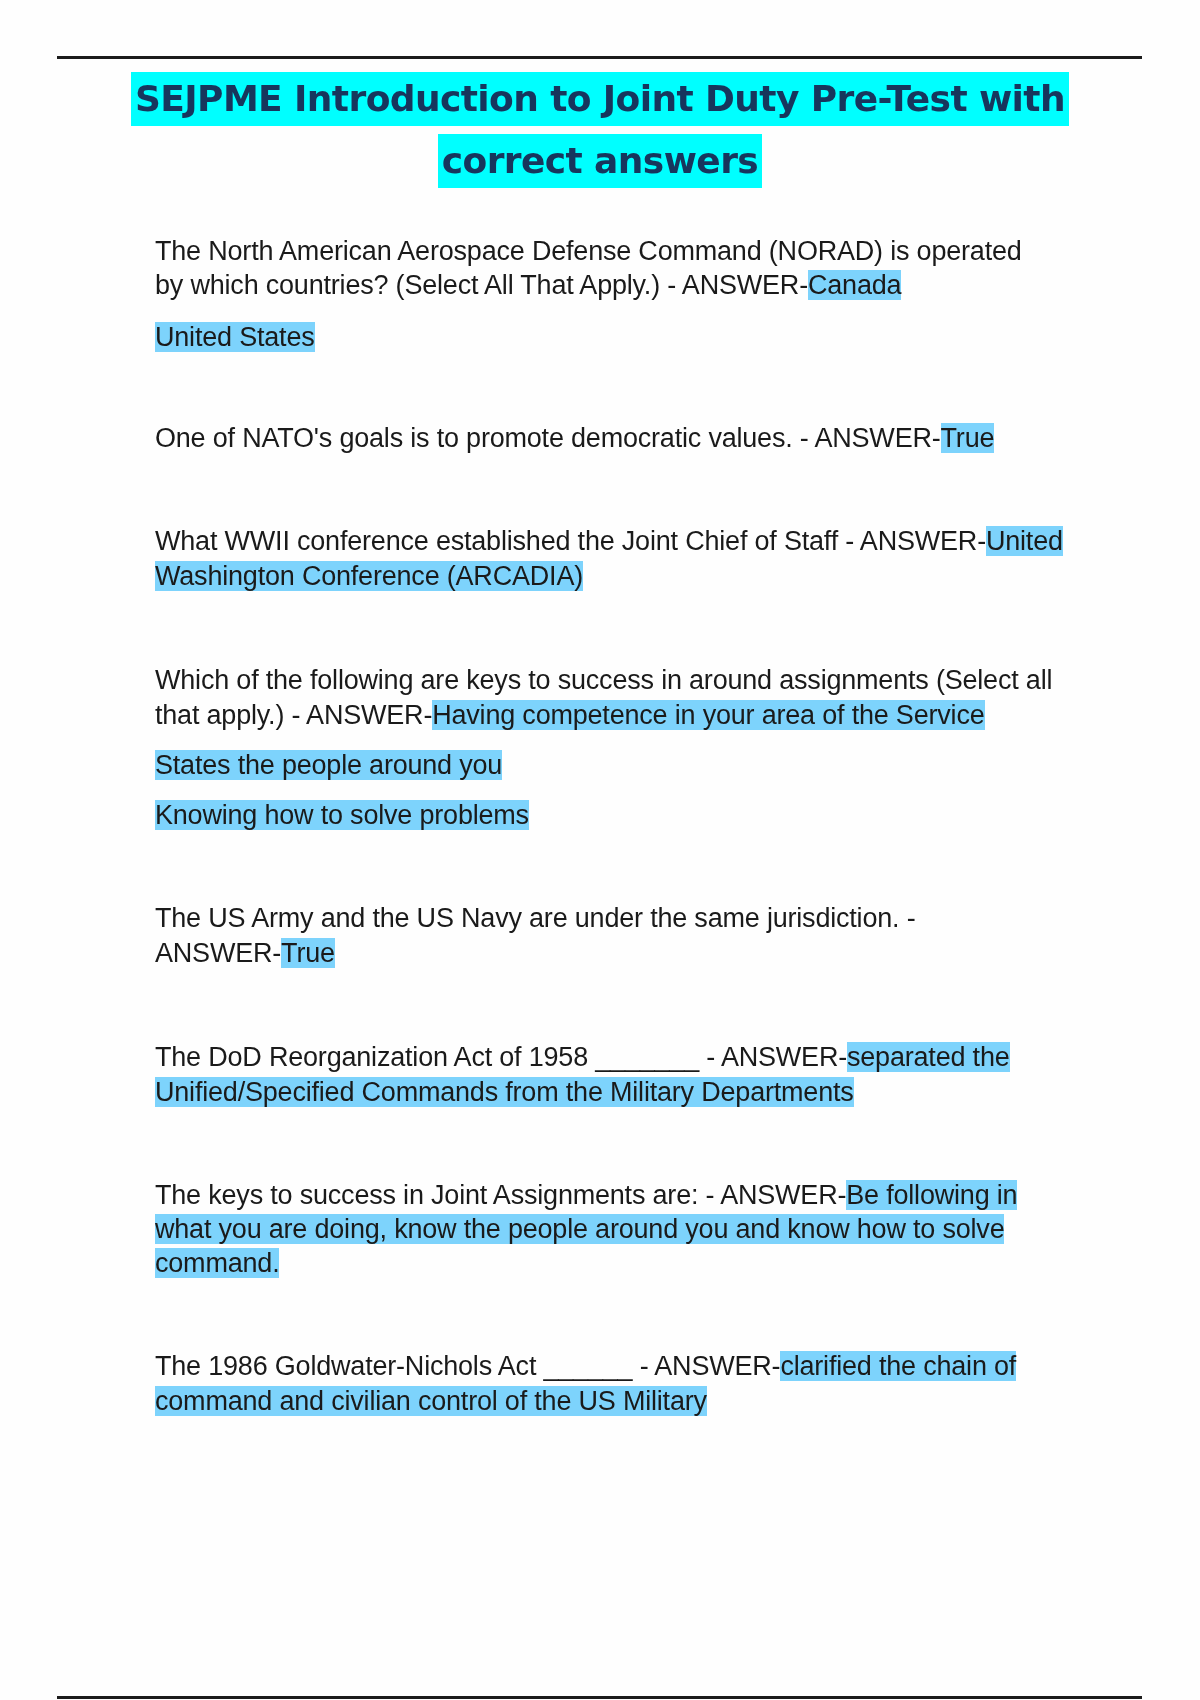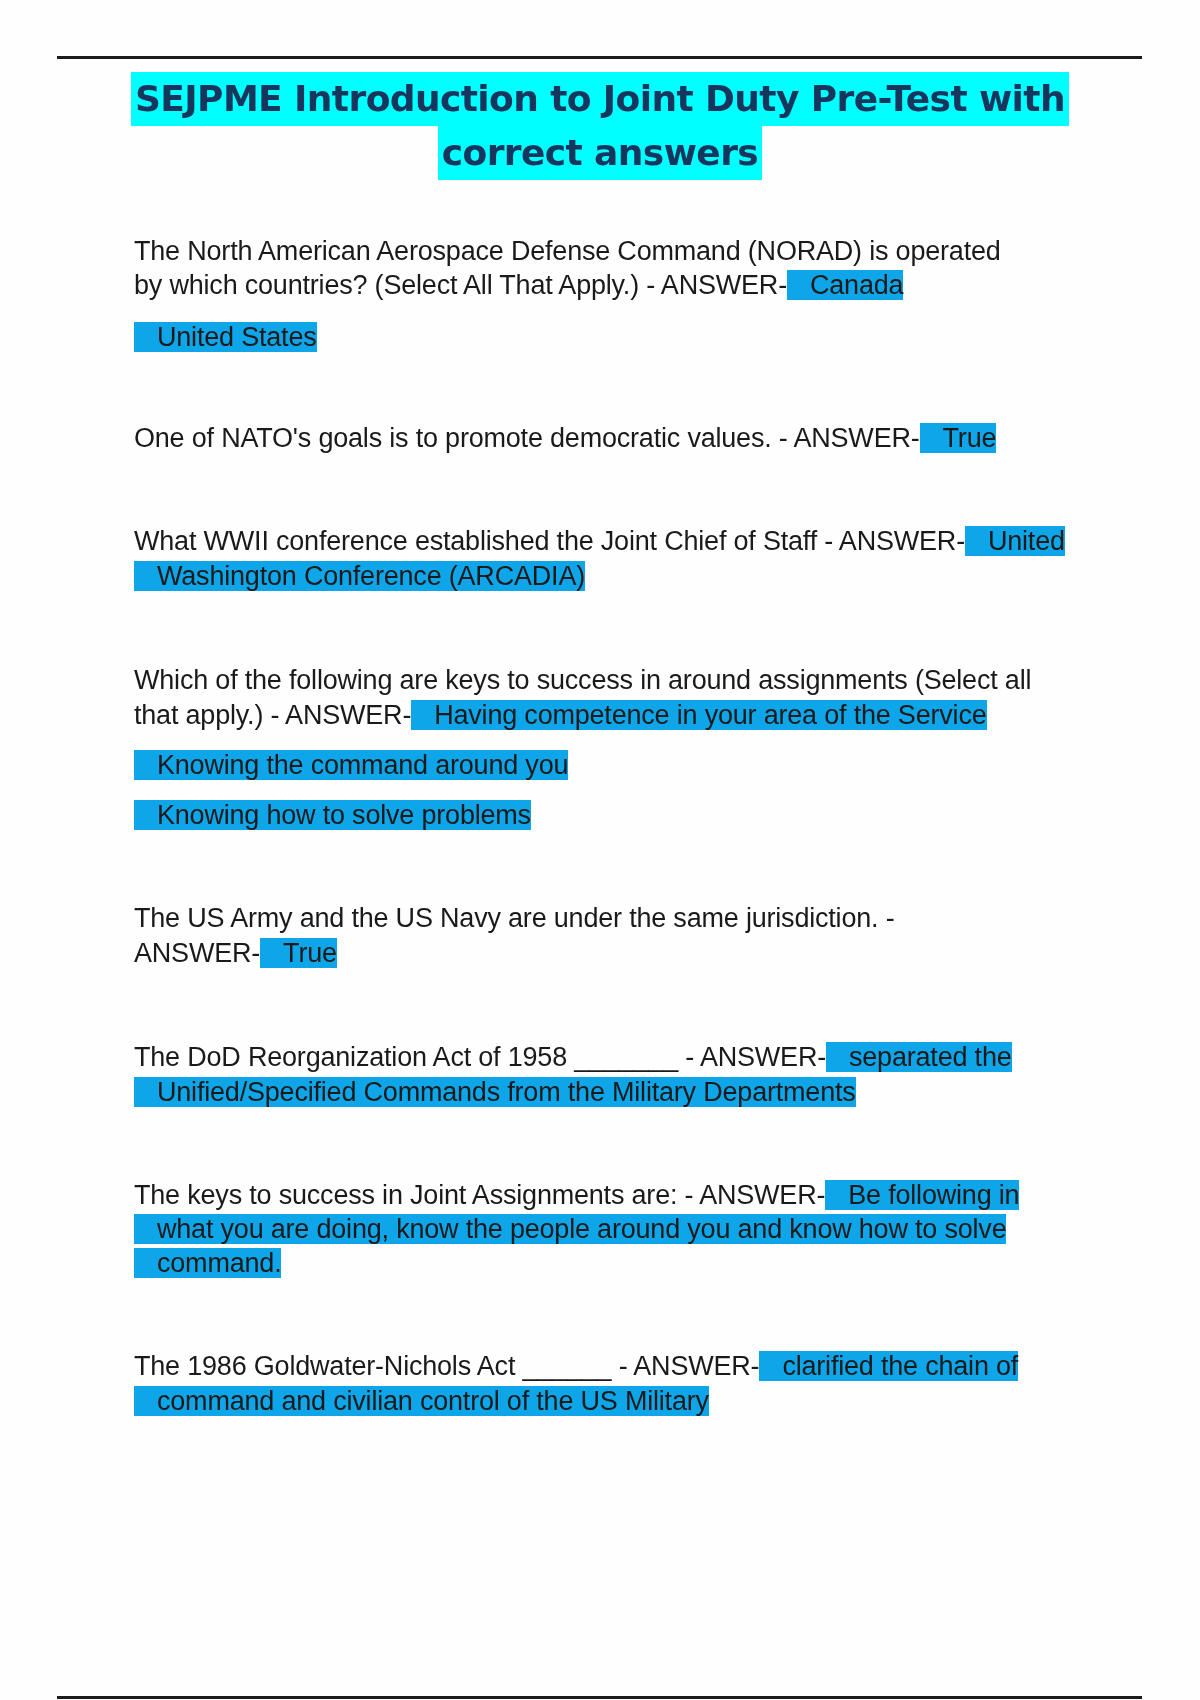--- a/index.html
+++ b/index.html
@@ -9,26 +9,26 @@
   }
   .rule { position: absolute; left: 57px; width: 1085px; height: 3px; background: #1c1c1c; }
   .rule.top { top: 56px; }
   .rule.bottom { top: 1696px; }
   .title-block { position: absolute; left: 0; top: 72px; width: 1200px; text-align: center; }
   .title-line {
     display: inline-block; background: #00ffff; color: #17365d;
     font-family: "DejaVu Sans", sans-serif; font-weight: bold; font-size: 36px;
     line-height: 54px; letter-spacing: -0.6px; padding: 0 4px;
   }
-  .title-line.l2 { display: block; width: max-content; margin: 0 auto; }
+  .title-line.l2 { display: block; width: max-content; margin: 8px auto; }
   .line {
-    position: absolute; left: 134px; font-size: 27px; line-height: 34px;
+    position: absolute; left: 155px; font-size: 27px; line-height: 34px;
     white-space: nowrap; letter-spacing: -0.2px; text-align: center;
   }
-  .hl { background: #0ea5e9; padding-left: 23px; }
+  .hl { background: #7dd3fc; }
 </style>
 </head>
 <body>
 
 <div class="rule top"></div>
 
 <div class="title-block">
   <span class="title-line l1">SEJPME Introduction to Joint Duty Pre-Test with</span>
   <span class="title-line l2">correct answers</span>
 </div>
@@ -37,21 +37,21 @@
 <div class="line" style="top:268px"><span>by which countries? (Select All That Apply.) - ANSWER-</span><span class="hl">Canada</span></div>
 <div class="line" style="top:320px"><span class="hl">United States</span></div>
 
 <div class="line" style="top:421px"><span>One of NATO's goals is to promote democratic values. - ANSWER-</span><span class="hl">True</span></div>
 
 <div class="line" style="top:524px"><span>What WWII conference established the Joint Chief of Staff - ANSWER-</span><span class="hl">United</span></div>
 <div class="line" style="top:559px"><span class="hl">Washington Conference (ARCADIA)</span></div>
 
 <div class="line" style="top:663px">Which of the following are keys to success in around assignments (Select all</div>
 <div class="line" style="top:698px"><span>that apply.) - ANSWER-</span><span class="hl">Having competence in your area of the Service</span></div>
-<div class="line" style="top:748px"><span class="hl">Knowing the command around you</span></div>
+<div class="line" style="top:748px"><span class="hl">States the people around you</span></div>
 <div class="line" style="top:798px"><span class="hl">Knowing how to solve problems</span></div>
 
 <div class="line" style="top:901px">The US Army and the US Navy are under the same jurisdiction. -</div>
 <div class="line" style="top:936px"><span>ANSWER-</span><span class="hl">True</span></div>
 
 <div class="line" style="top:1040px"><span>The DoD Reorganization Act of 1958 _______ - ANSWER-</span><span class="hl">separated the</span></div>
 <div class="line" style="top:1075px"><span class="hl">Unified/Specified Commands from the Military Departments</span></div>
 
 <div class="line" style="top:1178px"><span>The keys to success in Joint Assignments are: - ANSWER-</span><span class="hl">Be following in</span></div>
 <div class="line" style="top:1212px"><span class="hl">what you are doing, know the people around you and know how to solve</span></div>

